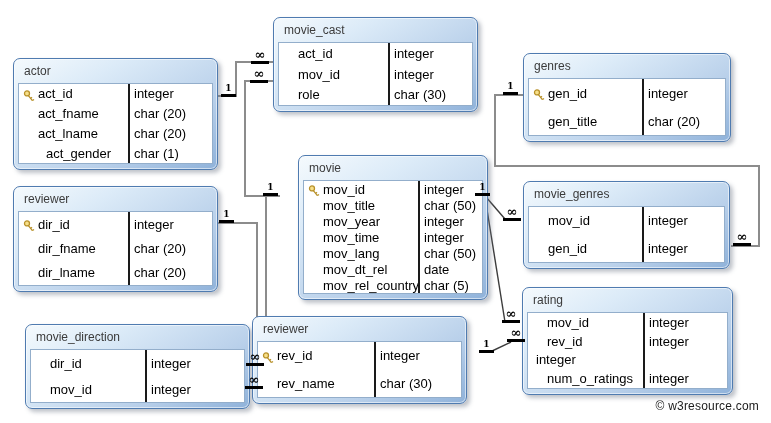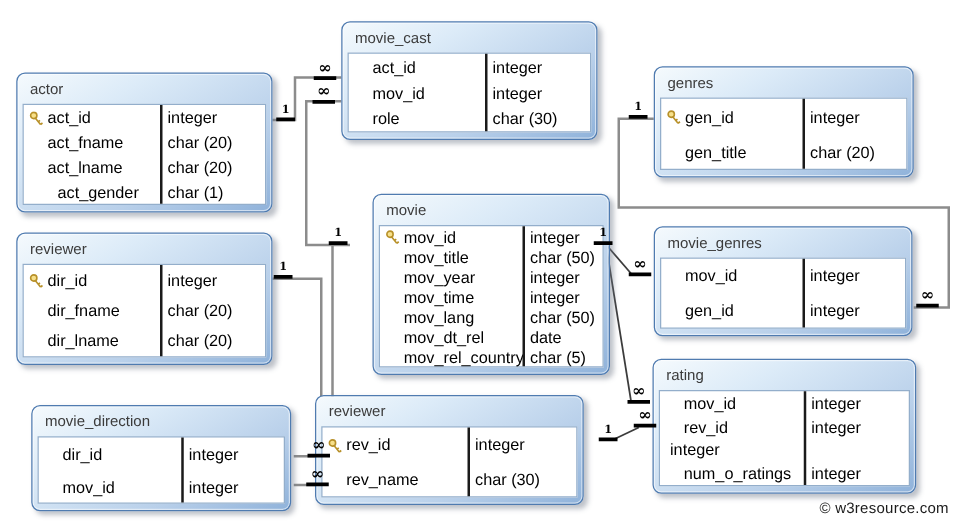--- a/index.html
+++ b/index.html
@@ -349,21 +349,21 @@
           <circle cx="4" cy="3.4" r="2.5" fill="#f7e08a" stroke="#b8912a" stroke-width="1.3"></circle>
           <path d="M5.2 5.4 L9.4 10.6 M9.4 10.6 L11 9.4 M7.6 8.4 L9 7.3" stroke="#b8912a" stroke-width="1.3" fill="none"></path>
         </svg>
       </span>
       <span class="fname">gen_id</span>
     </span>
     <span class="ftype">integer</span>
   </div>
       </div>
   </div>
-    <div class="tbl" style="left: 25px; top: 324px; width: 208px; height: 85px;">
+    <div class="tbl" style="left: 25px; top: 324px; width: 225px; height: 85px;">
     <div class="tbl-name">movie_direction</div>
     <div class="tbl-body">
       <div class="col-divider" style="left: 114px;"></div>
     <div class="row">
     <span class="cell-name" style="width: 112px;">
       <span class="keyicon" style="visibility: hidden;">
         <svg width="12" height="12" viewBox="0 0 12 12">
           <circle cx="4" cy="3.4" r="2.5" fill="#f7e08a" stroke="#b8912a" stroke-width="1.3"></circle>
           <path d="M5.2 5.4 L9.4 10.6 M9.4 10.6 L11 9.4 M7.6 8.4 L9 7.3" stroke="#b8912a" stroke-width="1.3" fill="none"></path>
         </svg>

